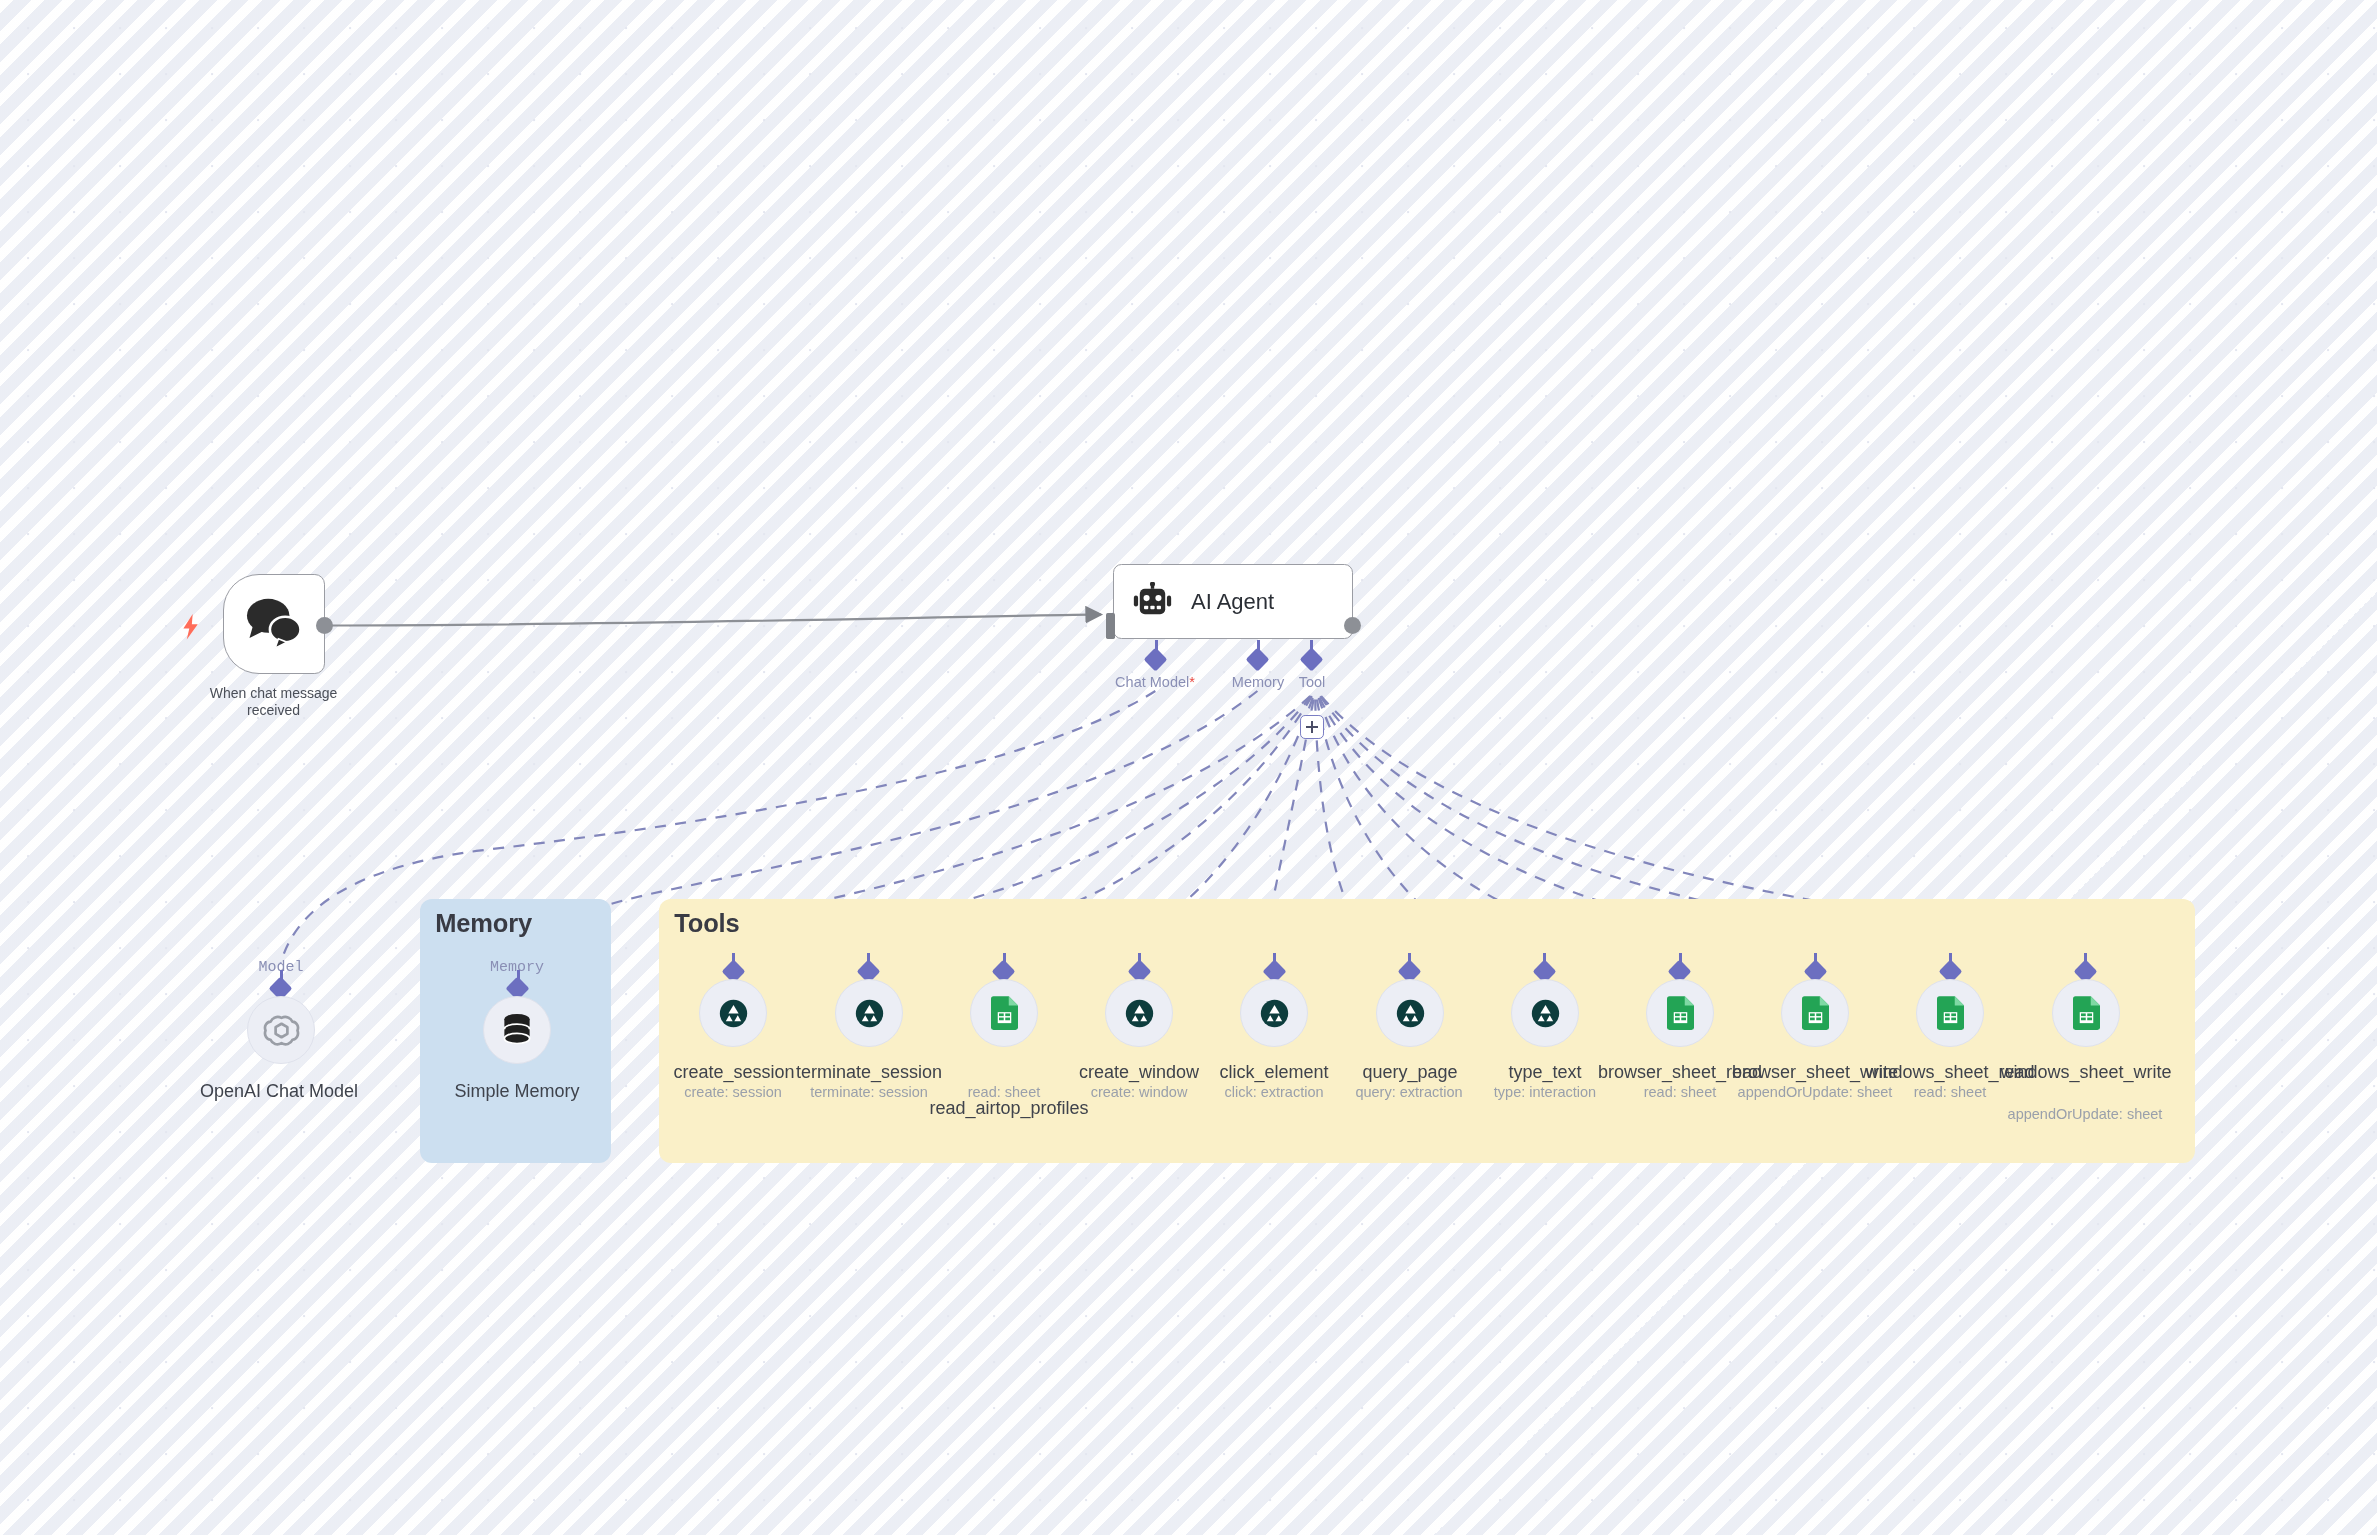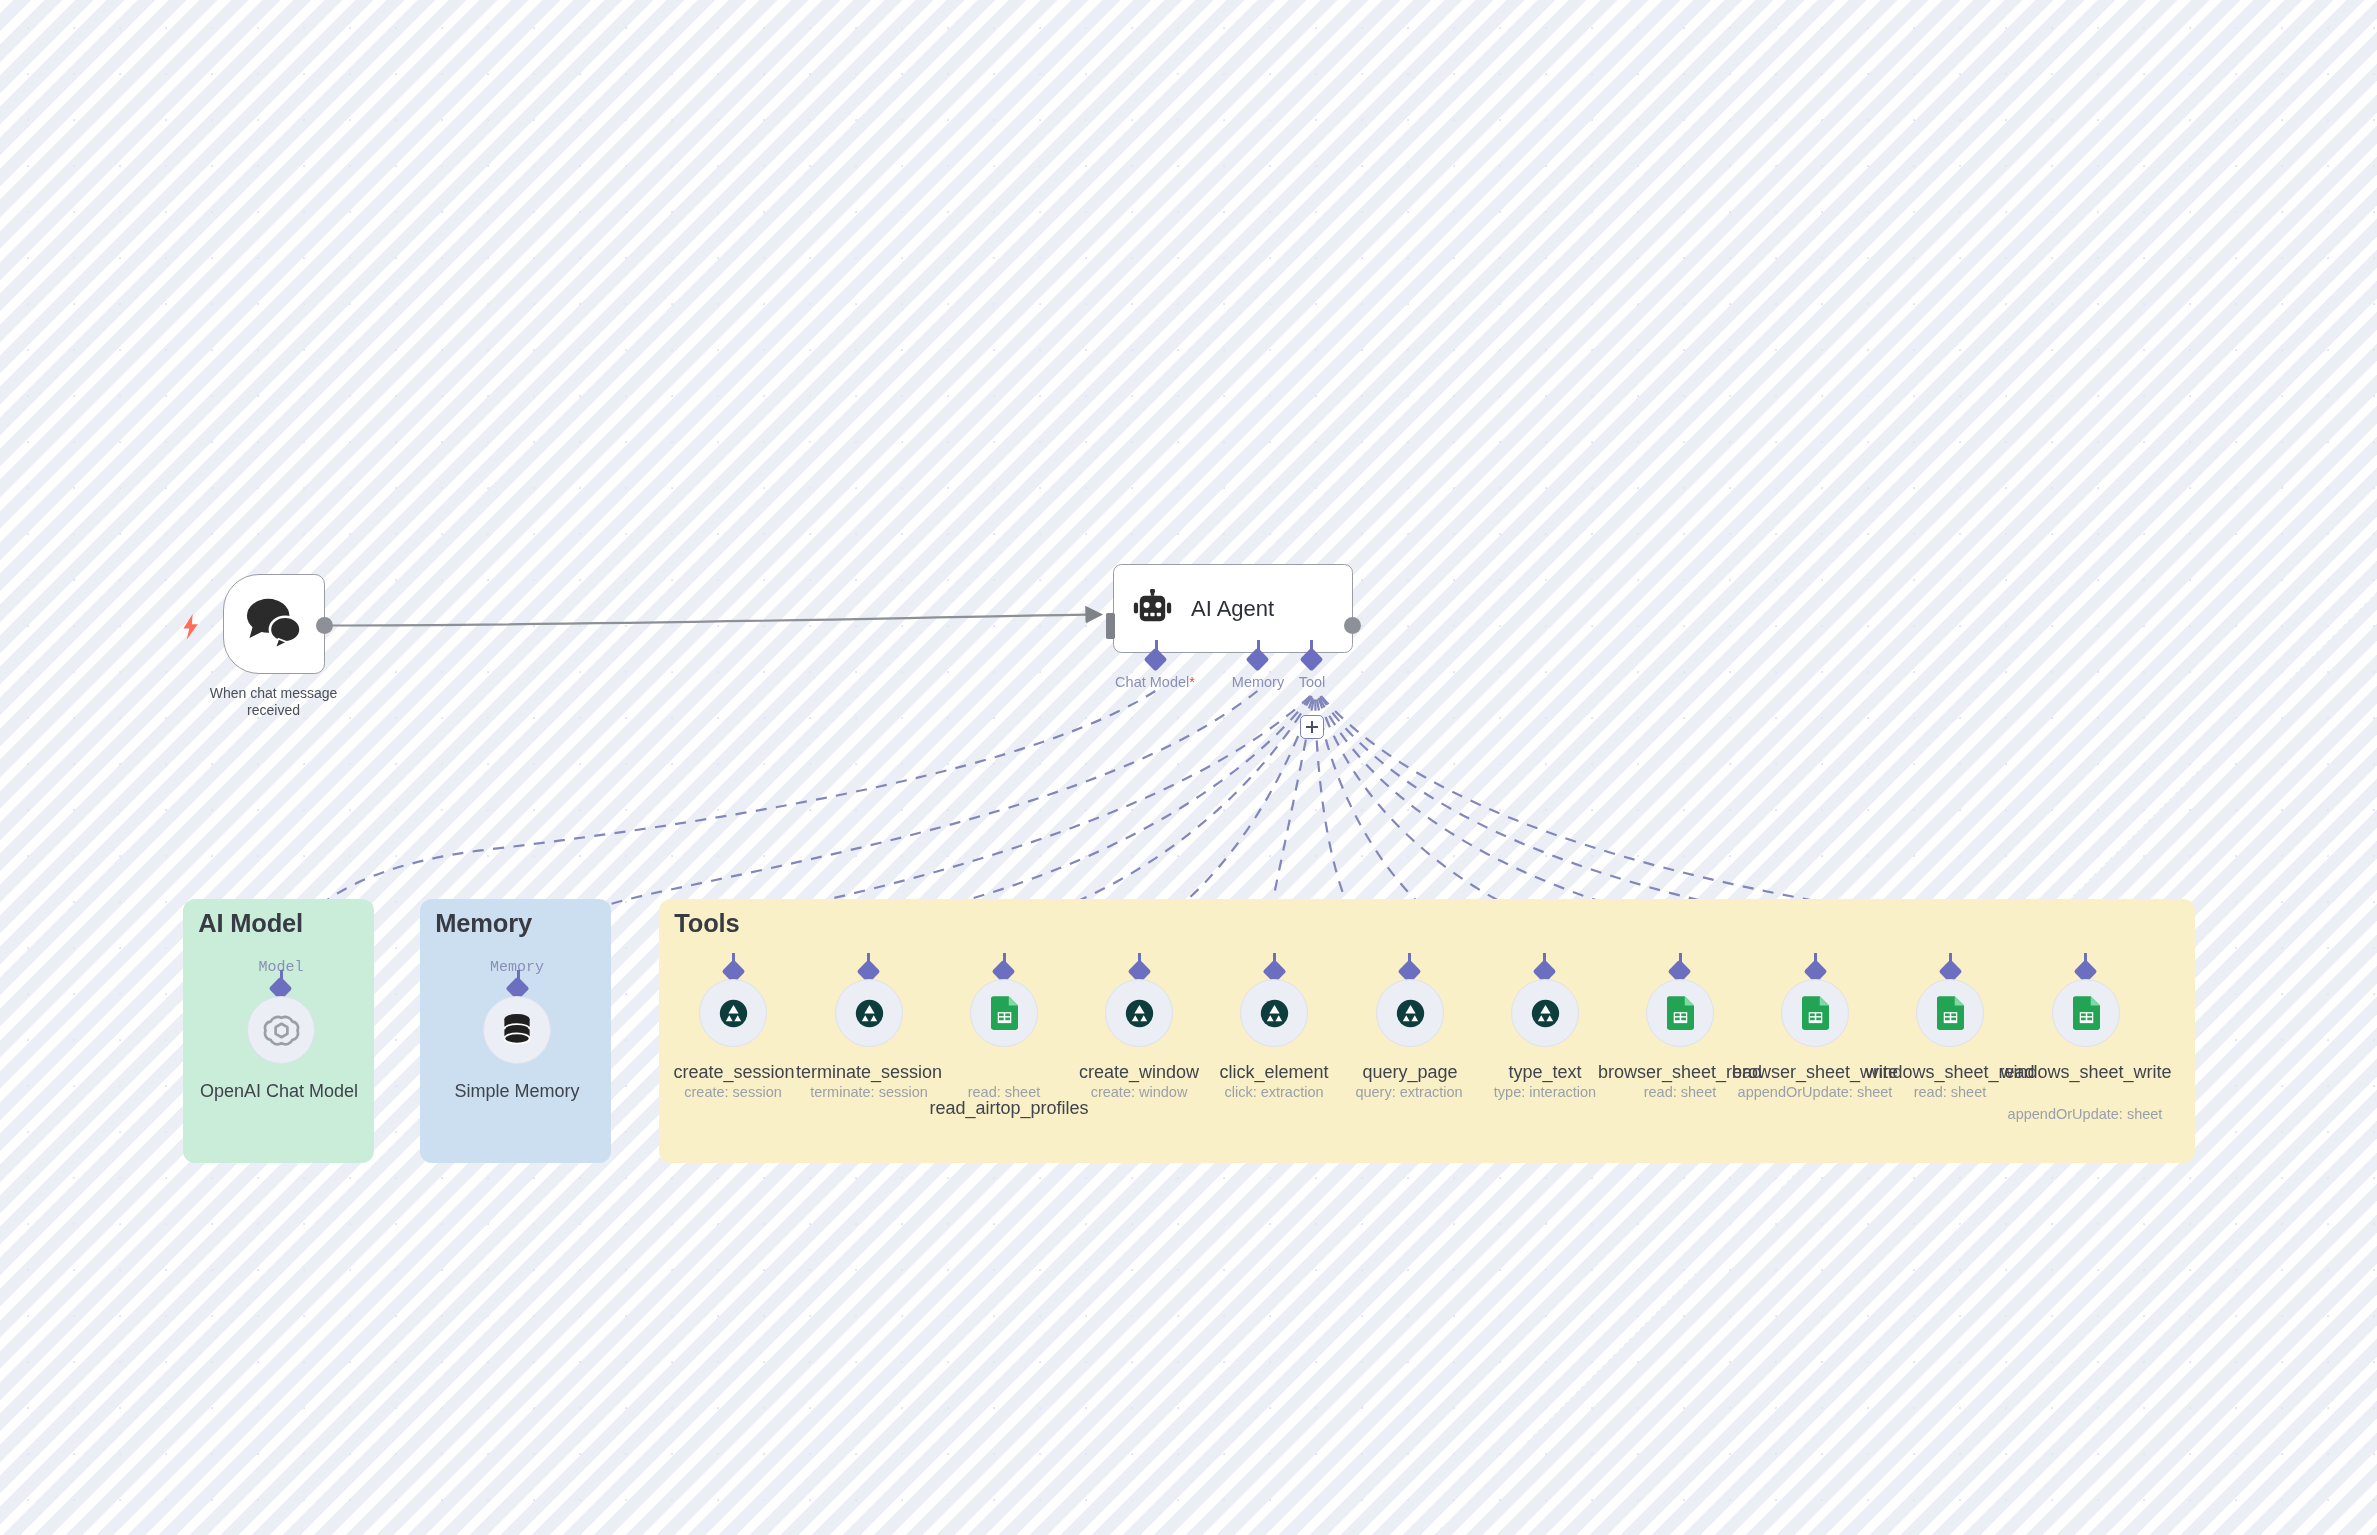--- a/index.html
+++ b/index.html
@@ -66,21 +66,21 @@
     border: 1.7px solid #9a9ca3;
     box-sizing: border-box;
   }
   #node-trigger {
     left: 223px; top: 574px;
     width: 102px; height: 100px;
     border-radius: 36px 10.2px 10.2px 36px;
   }
   #node-agent {
     left: 1113px; top: 564px;
-    width: 240px; height: 89px;
+    width: 240px; height: 75px;
     border-radius: 8.5px;
     display: flex;
     align-items: center;
     padding-left: 19px;
     gap: 19px;
   }
   .agent-title {
     font-size: 22px;
     color: #2b2f36;
     font-weight: normal;
@@ -228,23 +228,20 @@
       <path d="M 1544 822 C 1520 950, 1498 1045, 1490 1090 C 1486 1112, 1494 1128, 1498 1150"></path>
       <path d="M 1546 822 C 1548 950, 1570 1050, 1600 1095 C 1618 1118, 1648 1132, 1657 1150"></path>
       <path d="M 1548 822 C 1570 950, 1640 1050, 1712 1098 C 1755 1124, 1800 1138, 1816 1150"></path>
       <path d="M 1550 820 C 1590 945, 1700 1040, 1830 1090 C 1900 1118, 1958 1134, 1975 1150"></path>
       <path d="M 1551 820 C 1610 940, 1760 1030, 1950 1080 C 2060 1110, 2118 1134, 2134 1150"></path>
       <path d="M 1552 818 C 1630 935, 1810 1020, 2060 1072 C 2200 1102, 2272 1132, 2292 1150"></path>
       <path d="M 1553 818 C 1650 930, 1860 1012, 2170 1065 C 2330 1094, 2430 1130, 2451 1150"></path>
     </g>
   </svg>
 
-  <div class="group-box" id="group-ai-model">
-    <div class="group-title">AI Model</div>
-  </div>
 
   <div class="group-box" id="group-memory">
     <div class="group-title">Memory</div>
   </div>
 
   <div class="group-box" id="group-tools">
     <div class="group-title">Tools</div>
   </div>
 
   <div class="rect-node" id="node-trigger">

